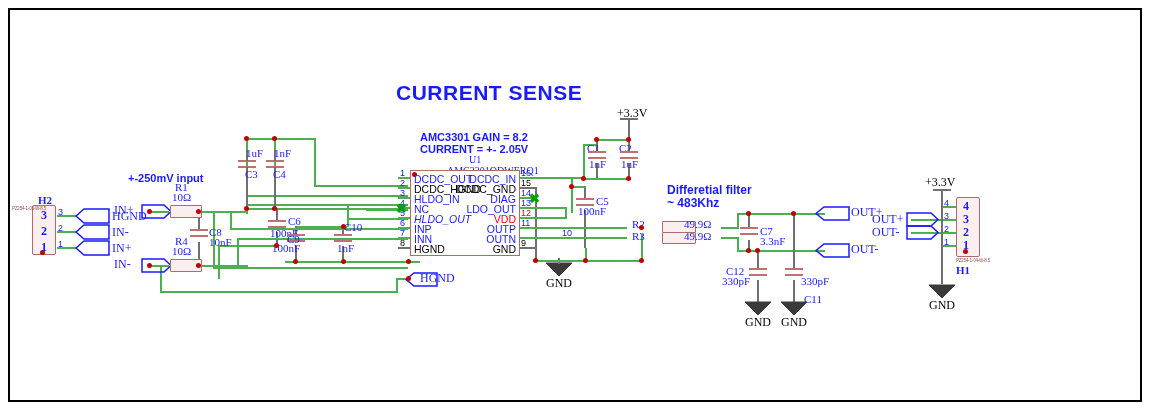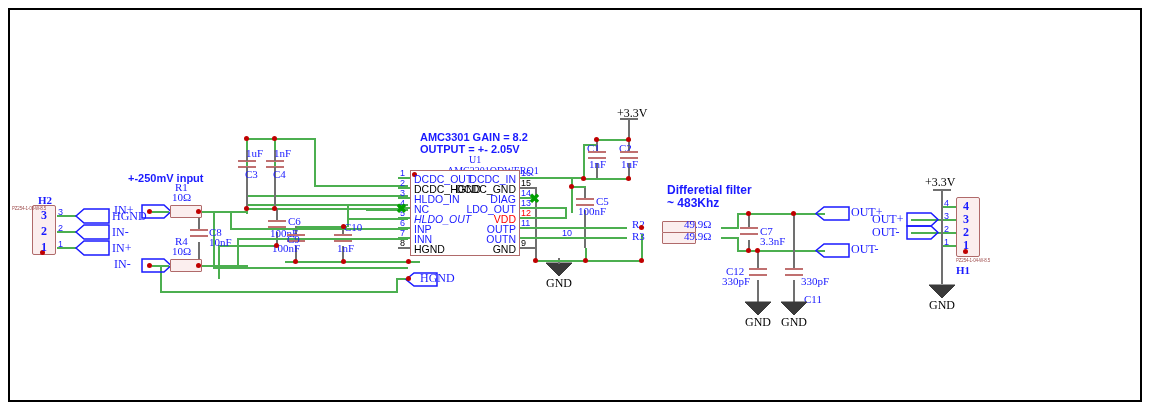--- a/index.html
+++ b/index.html
@@ -32,23 +32,24 @@
   .tiny{font-family:"Liberation Sans",sans-serif;font-size:4.5px;color:#a05050;letter-spacing:-0.2px;}
   .pinlbl{font-family:"Liberation Sans",sans-serif;font-size:10.5px;line-height:1;}
   .u1{font-family:"Liberation Serif",serif;font-size:10px;color:#1a1aff;}
 </style>
 </head>
 <body>
 
 <div id="sheet">
   <div id="frame"></div>
 
+  <div class="lbl title" style="left:396px;top:82px;">CURRENT SENSE</div>
 
   <div class="lbl ann" style="left:420px;top:132px;">AMC3301 GAIN = 8.2</div>
-  <div class="lbl ann" style="left:420px;top:144px;">OUTPUT = +- 2.05V</div>
+  <div class="lbl ann" style="left:420px;top:144px;">CURRENT = +- 2.05V</div>
   <div class="lbl u1" style="left:469px;top:155px;">U1</div>
   <div class="lbl u1" style="left:447px;top:166px;">AMC3301QDWERQ1</div>
 
   <div class="lbl ann" style="left:128px;top:173px;">+-250mV input</div>
 
   <div class="lbl ann2" style="left:667px;top:184px;">Differetial filter</div>
   <div class="lbl ann2" style="left:667px;top:197px;">~ 483Khz</div>
 
   <div class="w wh" style="left:57px;top:215px;width:20px;"></div>
   <div class="w wh" style="left:57px;top:231px;width:20px;"></div>

